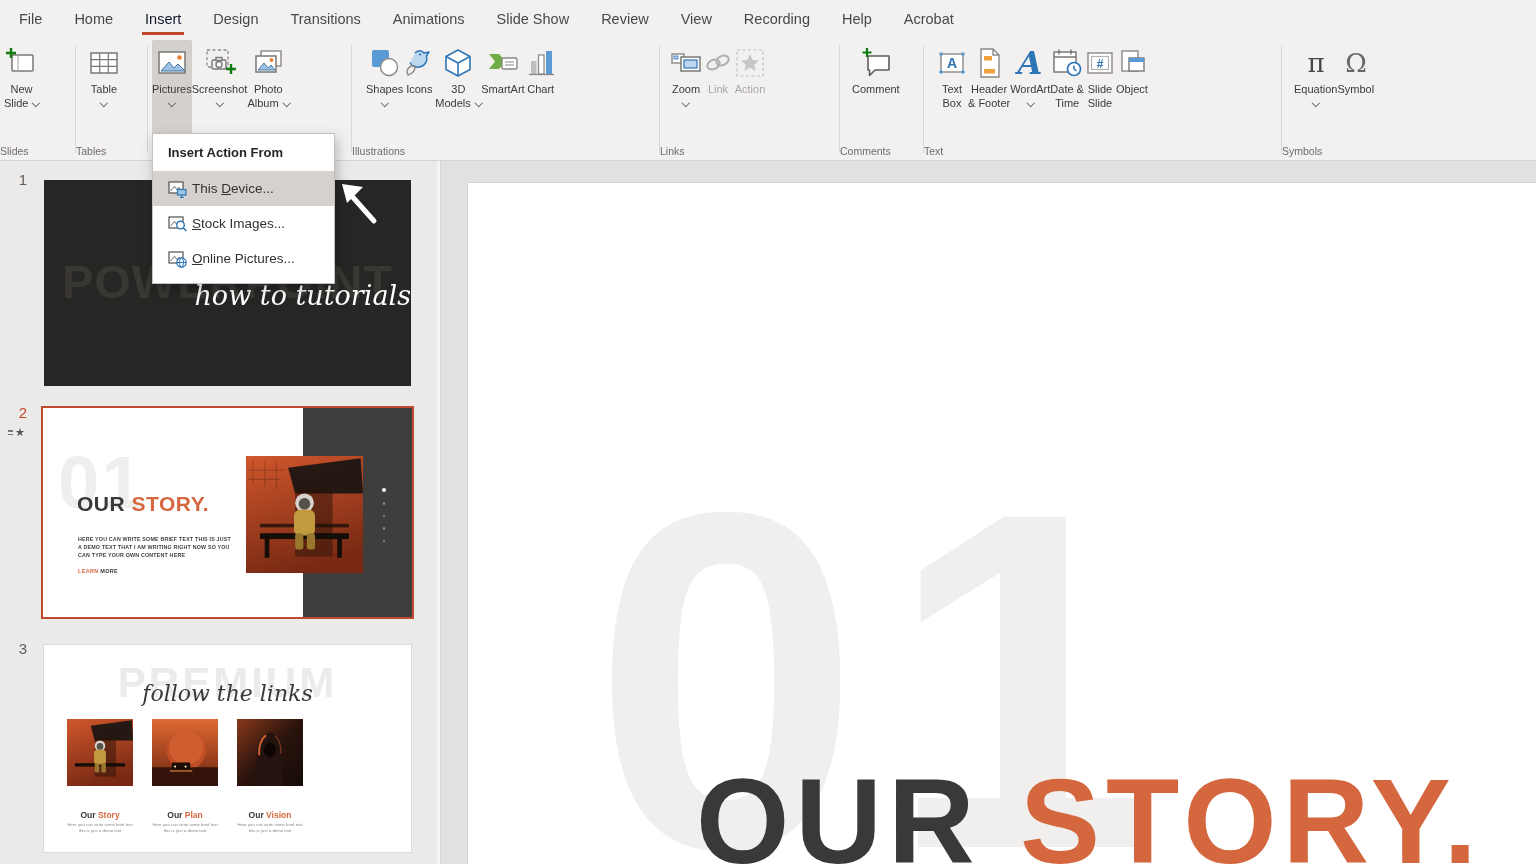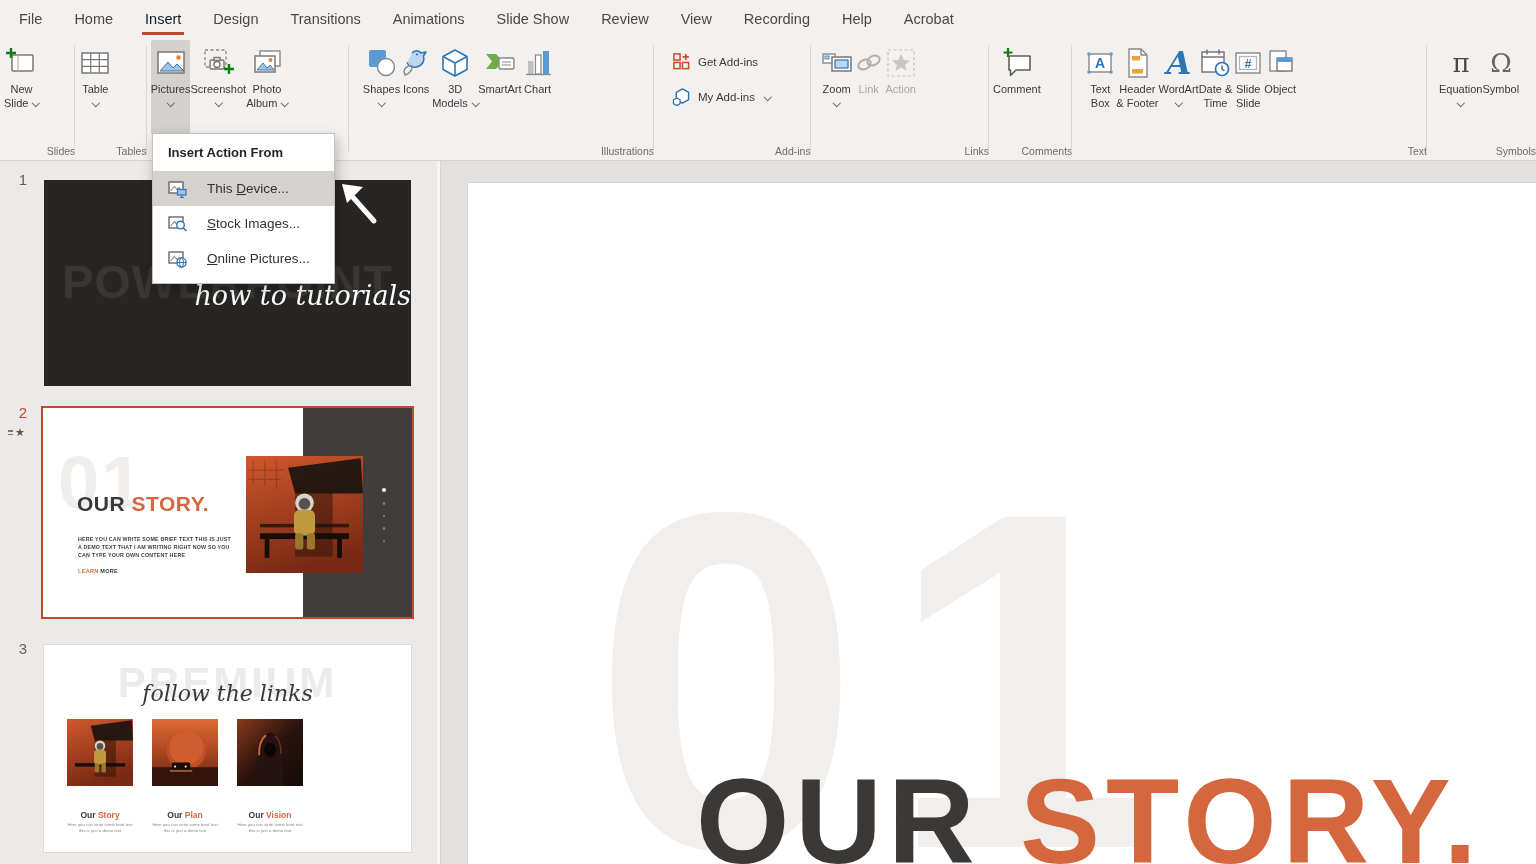--- a/index.html
+++ b/index.html
@@ -10,21 +10,21 @@
   .menubar { height:38px; display:flex; align-items:stretch; padding-left:3px; }
   .tab { padding:0 16px; font-size:14.5px; color:#494847; display:flex; align-items:center; position:relative; cursor:default; }
   .tab.active { color:#0f172a; }
   .tab.active::after { content:""; position:absolute; left:13px; right:13px; bottom:3px; height:3px; background:var(--accent); }
 
   
   .ribbon { height:123px; display:flex; border-bottom:1px solid #d5d3d1; position:relative; background:#f3f1f0; }
   .rgroup { position:relative; height:100%; padding:2px 2px 0 4px; display:flex; align-items:flex-start; }
   .rgroup::after { content:""; position:absolute; right:0; top:7px; bottom:7px; width:1px; background:#d9d7d5; }
   .rgroup.last::after { display:none; }
-  .glabel { position:absolute; bottom:3px; left:0; right:0; text-align:right; font-size:10.5px; color:#6e6c6a; white-space:nowrap; }
+  .glabel { position:absolute; bottom:3px; left:0; right:0; text-align:left; font-size:10.5px; color:#6e6c6a; white-space:nowrap; }
   .btn { display:flex; flex-direction:column; align-items:center; padding-top:5px; height:90px; margin-top:2px; font-size:11px; line-height:1.3; text-align:center; border-radius:2px; }
   .btn .ic { width:32px; height:32px; flex:none; margin-bottom:3px; }
   .btn .lbl { display:block; white-space:nowrap; }
   .btn.pressed { margin-top:0; height:95px; background:#d3d0ce; padding-top:7px; }
   .btn.disabled { color:#a9a7a5; }
   .chv { width:5.5px; height:5.5px; border-right:1.4px solid #5f5d5b; border-bottom:1.4px solid #5f5d5b; transform:rotate(45deg); display:inline-block; flex:none; }
   .chv.below { margin-top:4px; }
   .chv.inl { margin-left:5px; margin-bottom:2px; }
   .l2wrap { display:flex; align-items:center; justify-content:center; }
   .rowbtns { display:flex; flex-direction:column; justify-content:flex-start; padding-top:12px; gap:12px; }
@@ -80,21 +80,21 @@
   .t3-cards { position:absolute; left:23px; top:74px; display:flex; gap:19px; }
   .t3-card { width:66px; }
   .t3-card svg { width:66px; height:67px; display:block; }
   .t3-title { text-align:center; font-size:8.5px; font-weight:800; margin-top:24px; white-space:nowrap; }
   .t3-title .dark{color:var(--dark);} .t3-title .org{color:var(--orange);}
   .t3-cap { text-align:center; font-size:4.3px; color:#8a8886; line-height:1.45; margin-top:2px; }
 
   
   .dropdown { position:absolute; left:152px; top:133px; width:183px; background:#fff; border:1px solid #c3c1bf; box-shadow:2px 5px 12px rgba(0,0,0,.25); padding-bottom:7px; z-index:50; }
   .dd-header { font-size:13px; font-weight:bold; color:#262523; padding:11px 15px 11px; }
-  .dd-item { display:flex; align-items:center; gap:19px; height:35px; padding:0 15px; font-size:13.5px; color:#33322f; cursor:pointer; }
+  .dd-item { display:flex; align-items:center; gap:4px; height:35px; padding:0 15px; font-size:13.5px; color:#33322f; cursor:pointer; }
   .dd-item.hl { background:#d4d1cf; }
   .dd-item .key { text-decoration:underline; }
   .dd-item svg { width:20px; height:20px; flex:none; }
 
   
   .cursor { position:absolute; left:336px; top:178px; z-index:60; }
 </style>
 </head>
 <body>
 
@@ -125,21 +125,21 @@
       <span class="lbl">New</span>
       <span class="l2wrap">
           <span class="lbl">Slide</span>
           <i class="chv inl"></i>
         </span>
     </div>
     <div class="glabel">Slides</div>
   </div>
 
   <div class="rgroup" id="g-tables">
-    <div class="btn" style="margin-left:0">
+    <div class="btn" style="margin-left:8px">
       <svg class="ic" viewBox="0 0 32 32">
         <rect x="3" y="6" width="26" height="20" fill="#fff" stroke="#7a7876" stroke-width="1.5"></rect>
         <path d="M11.7 6v20 M20.3 6v20 M3 12.7h26 M3 19.3h26" stroke="#7a7876" stroke-width="1.2"></path>
       </svg>
       <span class="lbl">Table</span>
       <i class="chv below"></i>
     </div>
     <div class="glabel">Tables</div>
   </div>
 
@@ -220,40 +220,20 @@
         <rect x="6" y="14" width="5.5" height="13" fill="#bfbfbf"></rect>
         <rect x="13.5" y="8" width="5.5" height="19" fill="#fff" stroke="#8a8886" stroke-width="1.2"></rect>
         <rect x="21" y="4" width="6" height="23" fill="#5b9bd5"></rect>
         <line x1="4" y1="27.5" x2="29" y2="27.5" stroke="#8a8886" stroke-width="1.3"></line>
       </svg>
       <span class="lbl">Chart</span>
     </div>
     <div class="glabel">Illustrations</div>
   </div>
 
-  <div class="rgroup rowbtns" id="g-addins" style="padding-left:14px">
-    <div class="rowbtn">
-      <svg class="ic" viewBox="0 0 20 20">
-        <rect x="2" y="2" width="6.5" height="6.5" fill="none" stroke="#d04a2a" stroke-width="1.6"></rect>
-        <rect x="2" y="11" width="6.5" height="6.5" fill="none" stroke="#d04a2a" stroke-width="1.6"></rect>
-        <rect x="11" y="11" width="6.5" height="6.5" fill="none" stroke="#d04a2a" stroke-width="1.6"></rect>
-        <path d="M14.5 2v6.5 M11.2 5.2h6.6" stroke="#d04a2a" stroke-width="1.8" fill="none"></path>
-      </svg>
-      <span class="lbl">Get Add-ins</span>
-    </div>
-    <div class="rowbtn">
-      <svg class="ic" viewBox="0 0 20 20">
-        <polygon points="11,2 17.5,5.75 17.5,13.25 11,17 4.5,13.25 4.5,5.75" fill="#fff" stroke="#2e75b6" stroke-width="1.5" stroke-linejoin="round"></polygon>
-        <polygon points="5,11.5 8.5,13.5 8.5,17.5 5,19.5 1.5,17.5 1.5,13.5" fill="#fff" stroke="#2e75b6" stroke-width="1.3" stroke-linejoin="round"></polygon>
-      </svg>
-      <span class="lbl">My Add-ins</span>
-      <i class="chv" style="margin-left:3px"></i>
-    </div>
-    <div class="glabel">Add-ins</div>
-  </div>
 
   <div class="rgroup" id="g-links">
     <div class="btn" style="margin-left:6px">
       <svg class="ic" viewBox="0 0 32 32">
         <rect x="2" y="7" width="12" height="9" fill="#fff" stroke="#8a8886" stroke-width="1.4"></rect>
         <rect x="4" y="9" width="4" height="3" fill="#bdd7ee" stroke="#2e75b6" stroke-width=".8"></rect>
         <rect x="11" y="10" width="19" height="14" fill="#fff" stroke="#7a7876" stroke-width="1.5"></rect>
         <rect x="14" y="13" width="13" height="8" fill="#bdd7ee" stroke="#2e75b6" stroke-width="1.2"></rect>
       </svg>
       <span class="lbl">Zoom</span>
@@ -272,21 +252,21 @@
       <svg class="ic" viewBox="0 0 32 32">
         <rect x="3" y="3" width="26" height="26" fill="none" stroke="#c3c1bf" stroke-width="1.2" stroke-dasharray="3 2.5"></rect>
         <path d="M16 7l2.6 6 6.4.5-4.9 4.2 1.5 6.3L16 20.6 10.4 24l1.5-6.3L7 13.5l6.4-.5z" fill="#c8c6c4"></path>
       </svg>
       <span class="lbl">Action</span>
     </div>
     <div class="glabel">Links</div>
   </div>
 
   <div class="rgroup" id="g-comments">
-    <div class="btn" style="margin-left:0">
+    <div class="btn" style="margin-left:8px">
       <svg class="ic" viewBox="0 0 32 32">
         <path d="M8 9h21v14H15l-5.5 5.5V23H8z" fill="#fff" stroke="#605e5c" stroke-width="1.6" stroke-linejoin="round"></path>
         <path d="M7 1v9 M2.5 5.5h9" stroke="#107c10" stroke-width="2.2" fill="none"></path>
       </svg>
       <span class="lbl">Comment</span>
     </div>
     <div class="glabel">Comments</div>
   </div>
 
   <div class="rgroup" id="g-text">

